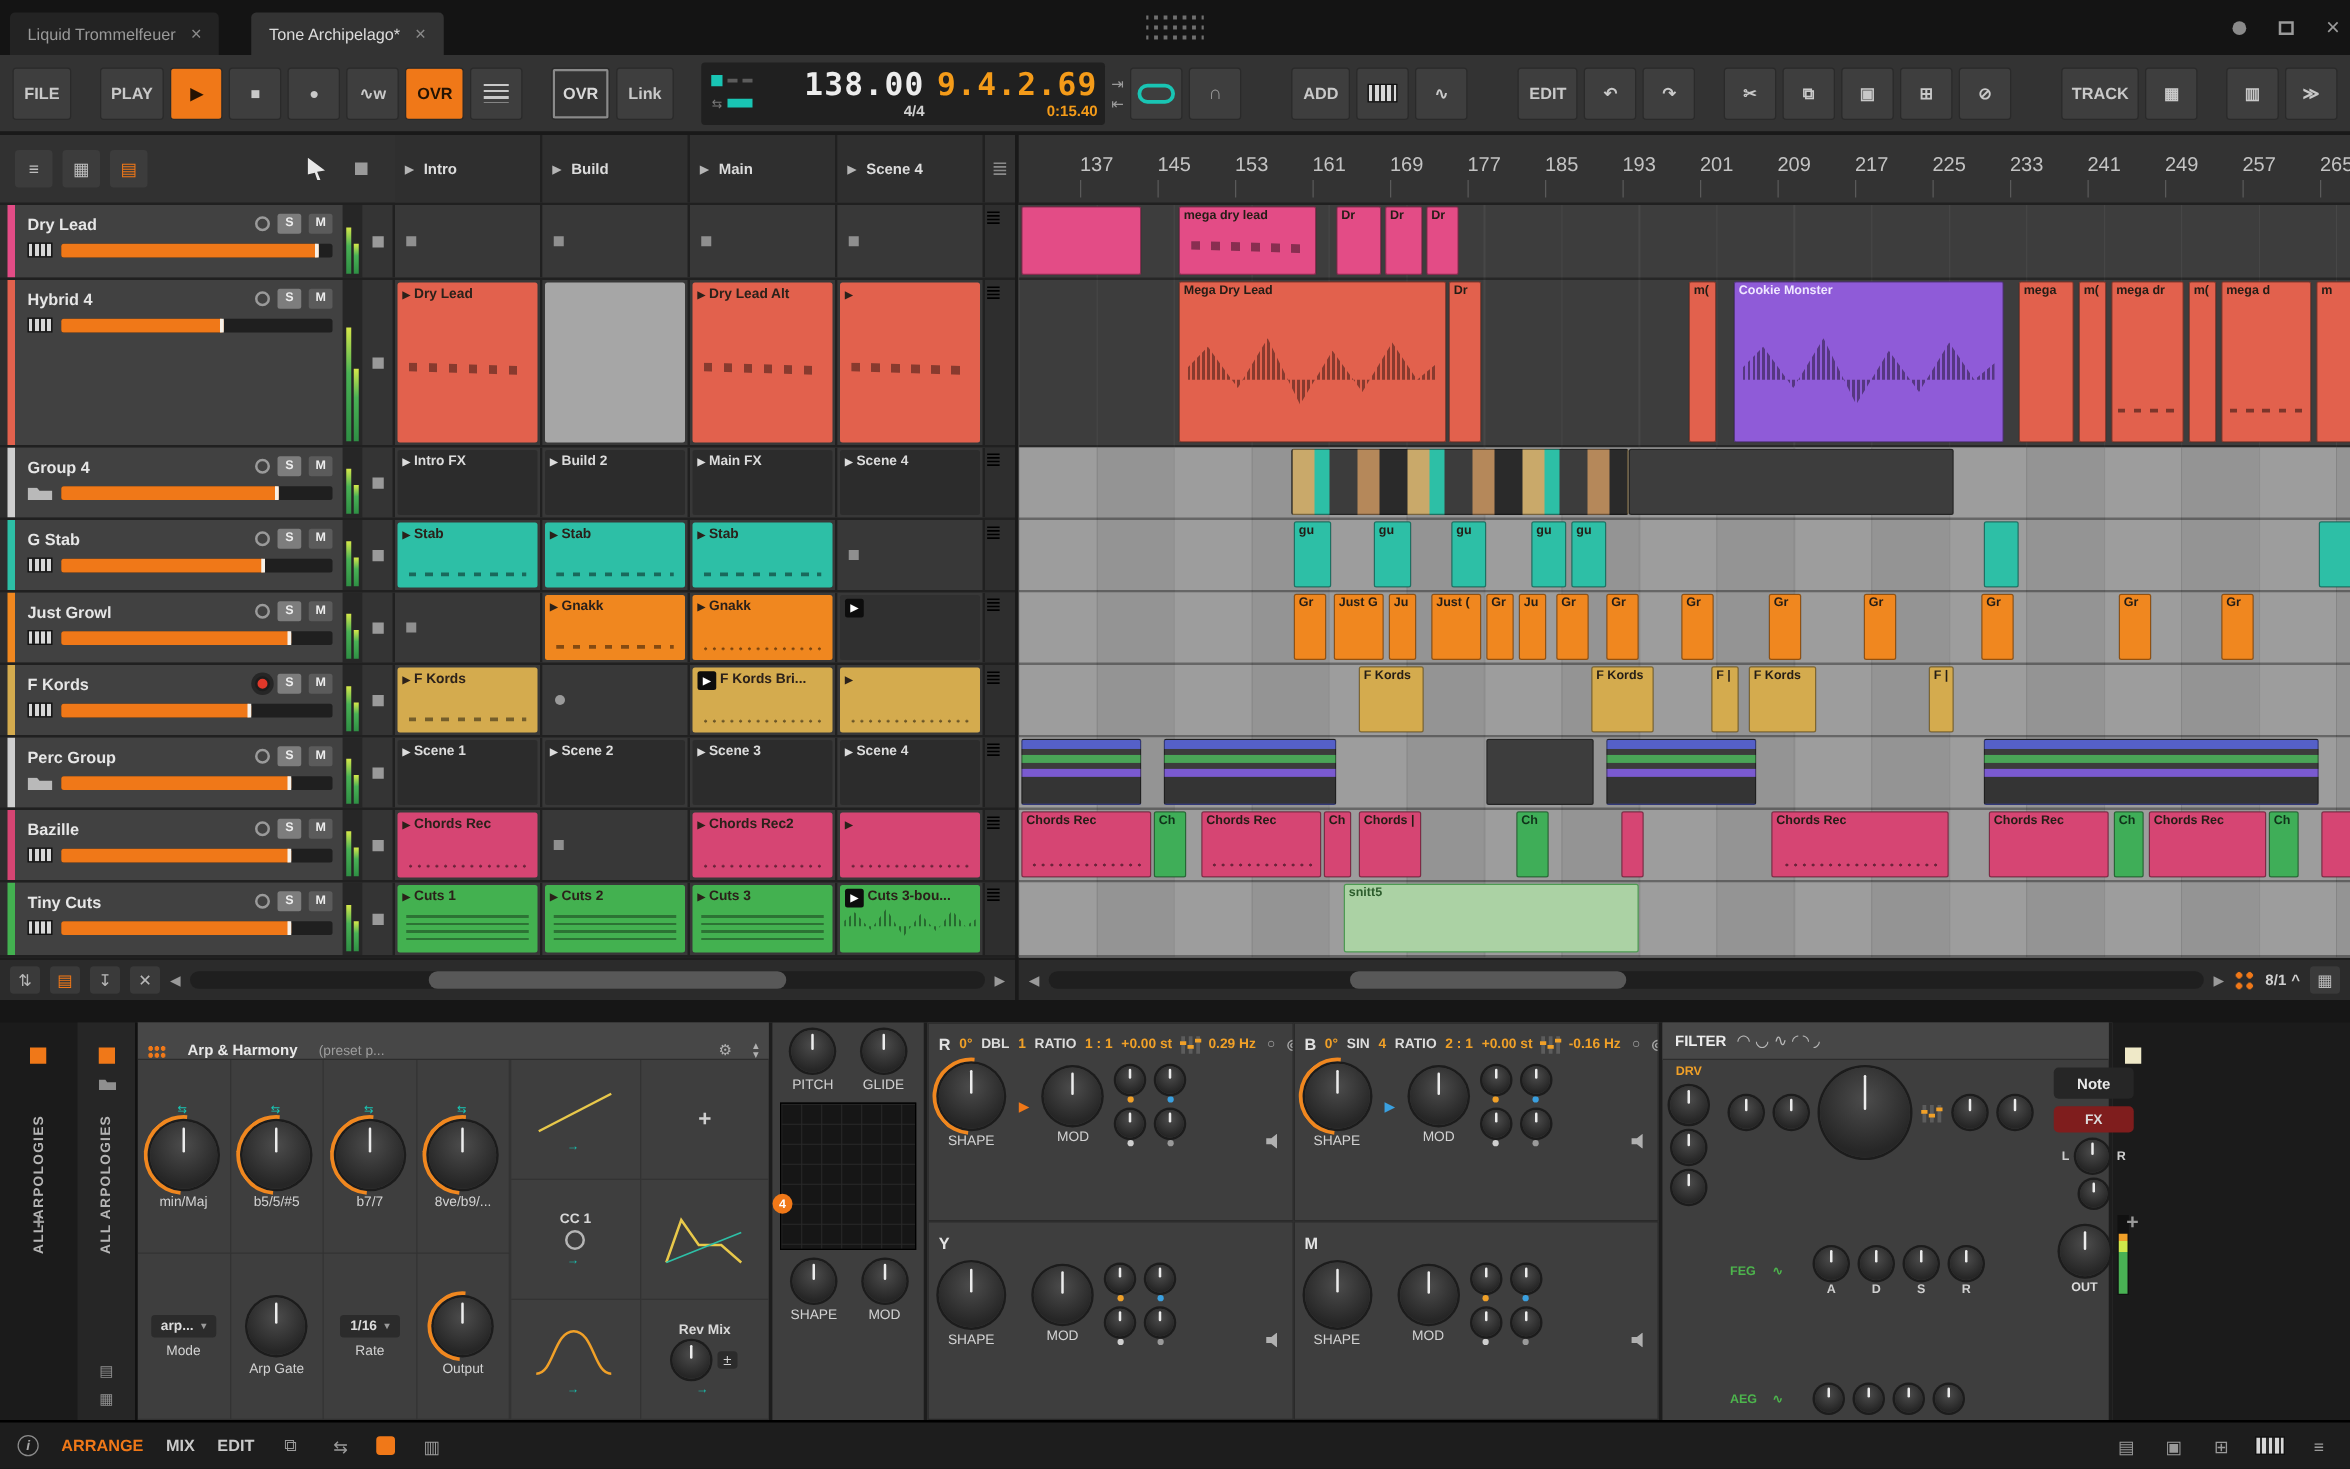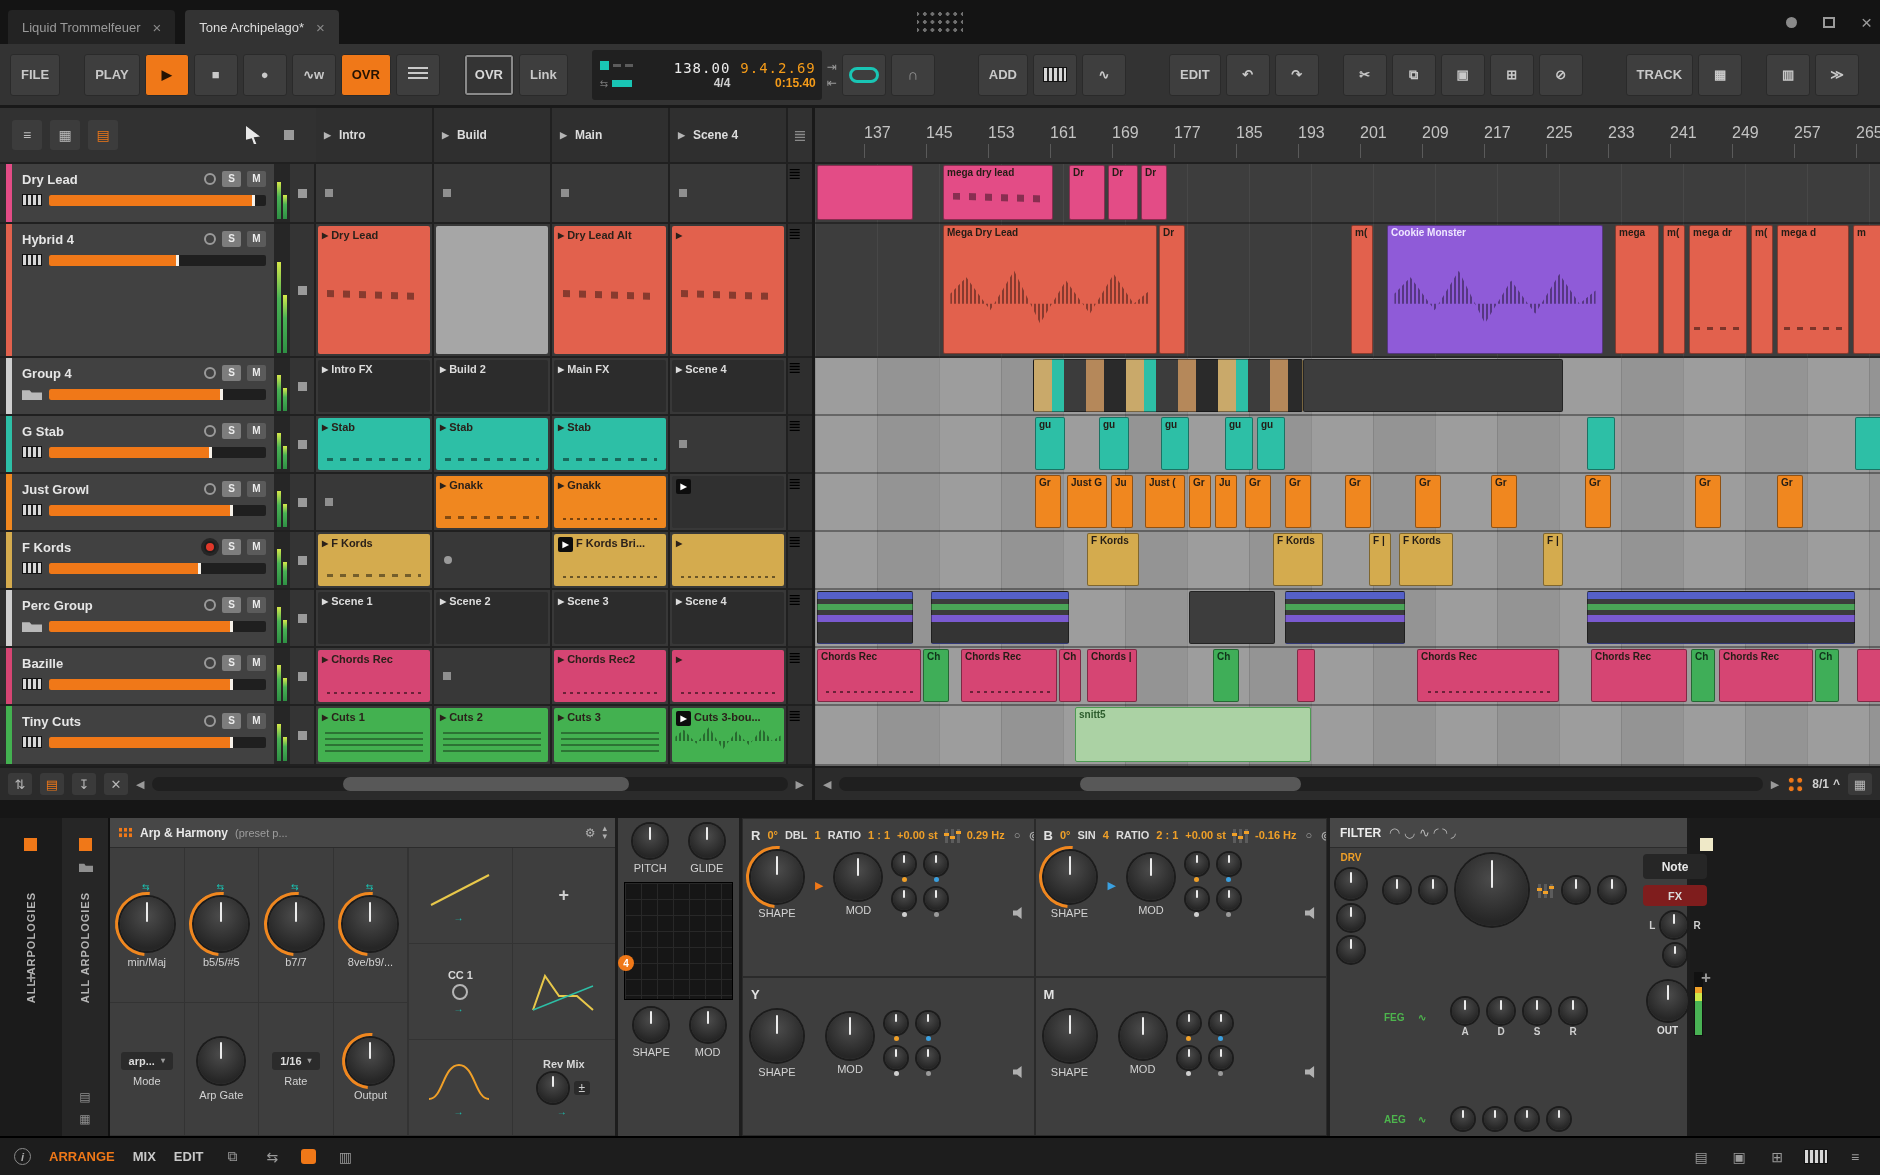--- a/index.html
+++ b/index.html
@@ -1,39 +1,39 @@
 <!DOCTYPE html>
 <html><head>
 <meta charset="utf-8">
 <style>
 *{margin:0;padding:0;box-sizing:border-box;font-family:"Liberation Sans",sans-serif;user-select:none}
 html,body{width:1880px;height:1175px;overflow:hidden;background:#161616}
 #app{position:relative;width:1880px;height:1175px;background:#161616}
 
 
 .titlebar{position:absolute;top:0;left:0;width:1880px;height:44px;background:#141414;display:flex;align-items:flex-end}
-.tab{height:34px;margin:0 2px 0 8px;padding:0 14px;display:flex;align-items:center;gap:12px;background:#232323;color:#9a9a9a;font-size:13px;border-radius:4px 4px 0 0}
+.tab{height:34px;margin:0 18px 0 8px;padding:0 14px;display:flex;align-items:center;gap:12px;background:#232323;color:#9a9a9a;font-size:13px;border-radius:4px 4px 0 0}
 .tab.active{background:#333;color:#dcdcdc}
 .tab .tclose{color:#8a8a8a;font-size:15px}
 .logo{position:absolute;left:50%;top:50%;transform:translate(-50%,-50%);width:46px;height:24px;background-image:radial-gradient(#707070 1.7px,transparent 1.9px);background-size:7.6px 8px;background-position:center}
 .winbtns{position:absolute;right:8px;top:0;height:44px;display:flex;align-items:center;gap:26px;color:#9a9a9a}
 .winbtns .wdot{width:11px;height:11px;border-radius:50%;background:#8a8a8a}
 .winbtns .wmax{width:12px;height:11px;border:2px solid #9a9a9a}
 .winbtns .wclose{font-size:19px;line-height:1}
 
 
 .toolbar{position:absolute;top:44px;left:0;width:1880px;height:64px;background:#333;border-bottom:3px solid #191919;display:flex;align-items:center;padding:0 10px;gap:5px}
 .tbtn{height:42px;min-width:42px;background:#3e3e3e;border:1px solid #2a2a2a;border-radius:3px;color:#c9c9c9;font-size:13px;font-weight:bold;display:flex;align-items:center;justify-content:center;padding:0 10px;gap:3px}
 .tbtn.icon{padding:0;width:44px}
 .tbtn.orange{background:#f07818;color:#241303}
 .tbtn.outline{background:#343434;box-shadow:inset 0 0 0 2px #8a8a8a;color:#d8d8d8}
 .tsp{width:14px}
 .dispwrap{height:50px;background:#202020;border-radius:3px;display:flex;align-items:stretch;padding:3px 6px;gap:10px}
 .dcol{display:flex;flex-direction:column;justify-content:center;align-items:flex-end}
-.dbig{font-family:"DejaVu Sans Mono",monospace;font-size:14px;font-weight:normal;color:#ececec;letter-spacing:1px}
+.dbig{font-family:"DejaVu Sans Mono",monospace;font-size:25px;font-weight:bold;color:#ececec;letter-spacing:1px}
 .dsmall{font-size:12px;font-weight:bold;color:#cfcfcf}
 .dcol.time .dbig,.dcol.time .dsmall{color:#f49b19}
 .groove{width:66px;display:flex;flex-direction:column;justify-content:space-around;padding:4px 2px}
 .groove .g1{display:flex;gap:4px;align-items:center}
 .gteal{width:9px;height:9px;background:#19c5b4}
 .gdash{width:8px;height:3px;background:#5c5c5c}
 .garr{color:#7b7b7b;font-size:10px}
 .gbar{width:20px;height:7px;background:#19c5b4}
 .punchcol{display:flex;flex-direction:column;justify-content:center;gap:4px;color:#9a9a9a;font-size:12px;line-height:1}
 .looppill{width:30px;height:16px;border:3px solid #19c5b4;border-radius:9px}
@@ -117,21 +117,21 @@
 .devpanel{position:absolute;top:818px;left:0;width:1880px;height:318px;background:#1b1b1b;display:flex}
 .dp-left{width:62px;position:relative;flex:none}
 .osq{position:absolute;top:20px;left:24px;width:13px;height:13px;background:#f07818}
 .vtext{position:absolute;top:74px;left:50%;writing-mode:vertical-rl;transform:translateX(-50%) rotate(180deg);color:#b5b5b5;font-size:11px;font-weight:bold;letter-spacing:1px;white-space:nowrap}
 .dp-plus{position:absolute;top:150px;left:50%;transform:translateX(-50%);color:#9a9a9a;font-size:17px;font-weight:bold}
 .dp-chain{width:48px;flex:none;background:#262626;border-right:2px solid #111;position:relative}
 .dp-chain .osq{left:17px}
 .chainicon{position:absolute;top:44px;left:17px;width:14px;height:10px;background:#8f8f8f;clip-path:polygon(0 18%,38% 18%,48% 38%,100% 38%,100% 100%,0 100%)}
 .chainbot{position:absolute;bottom:10px;left:0;width:100%;display:flex;flex-direction:column;align-items:center;gap:8px;color:#8f8f8f;font-size:12px}
 .dev{background:#3e3e3e;border-right:3px solid #1d1d1d;display:flex;flex-direction:column;flex:none}
-.dev-head{height:30px;display:flex;align-items:center;gap:7px;padding:0 8px;background:#474747;border-bottom:1px solid #2c2c2c;color:#e8e8e8}
+.dev-head{height:30px;display:flex;align-items:flex-end;gap:17px;padding:0 8px;background:#474747;border-bottom:1px solid #2c2c2c;color:#e8e8e8}
 .dgrid{width:15px;height:11px;background-image:radial-gradient(#f07818 1.6px,transparent 1.8px);background-size:5px 5.5px}
 .dtitle{font-size:12px;font-weight:bold;white-space:nowrap}
 .dpreset{font-size:11px;color:#9d9d9d;white-space:nowrap;overflow:hidden}
 .dhicon{color:#b0b0b0;font-size:12px;margin-left:auto}
 .dhicon2{color:#b0b0b0;font-size:9px;display:flex;flex-direction:column;line-height:.8}
 .dev-body{flex:1;display:flex;min-height:0}
 .knobzone{width:300px;display:grid;grid-template-columns:repeat(4,1fr);grid-template-rows:155px 1fr}
 .kcell{border-right:1px solid #333;border-bottom:1px solid #333;display:flex;flex-direction:column;align-items:center;justify-content:center;gap:5px;padding:4px;min-width:0}
 .kicons{font-size:9px;color:#19c5b4;letter-spacing:2px}
 .klabel{font-size:11px;color:#d2d2d2;white-space:nowrap;overflow:hidden;max-width:100%}

